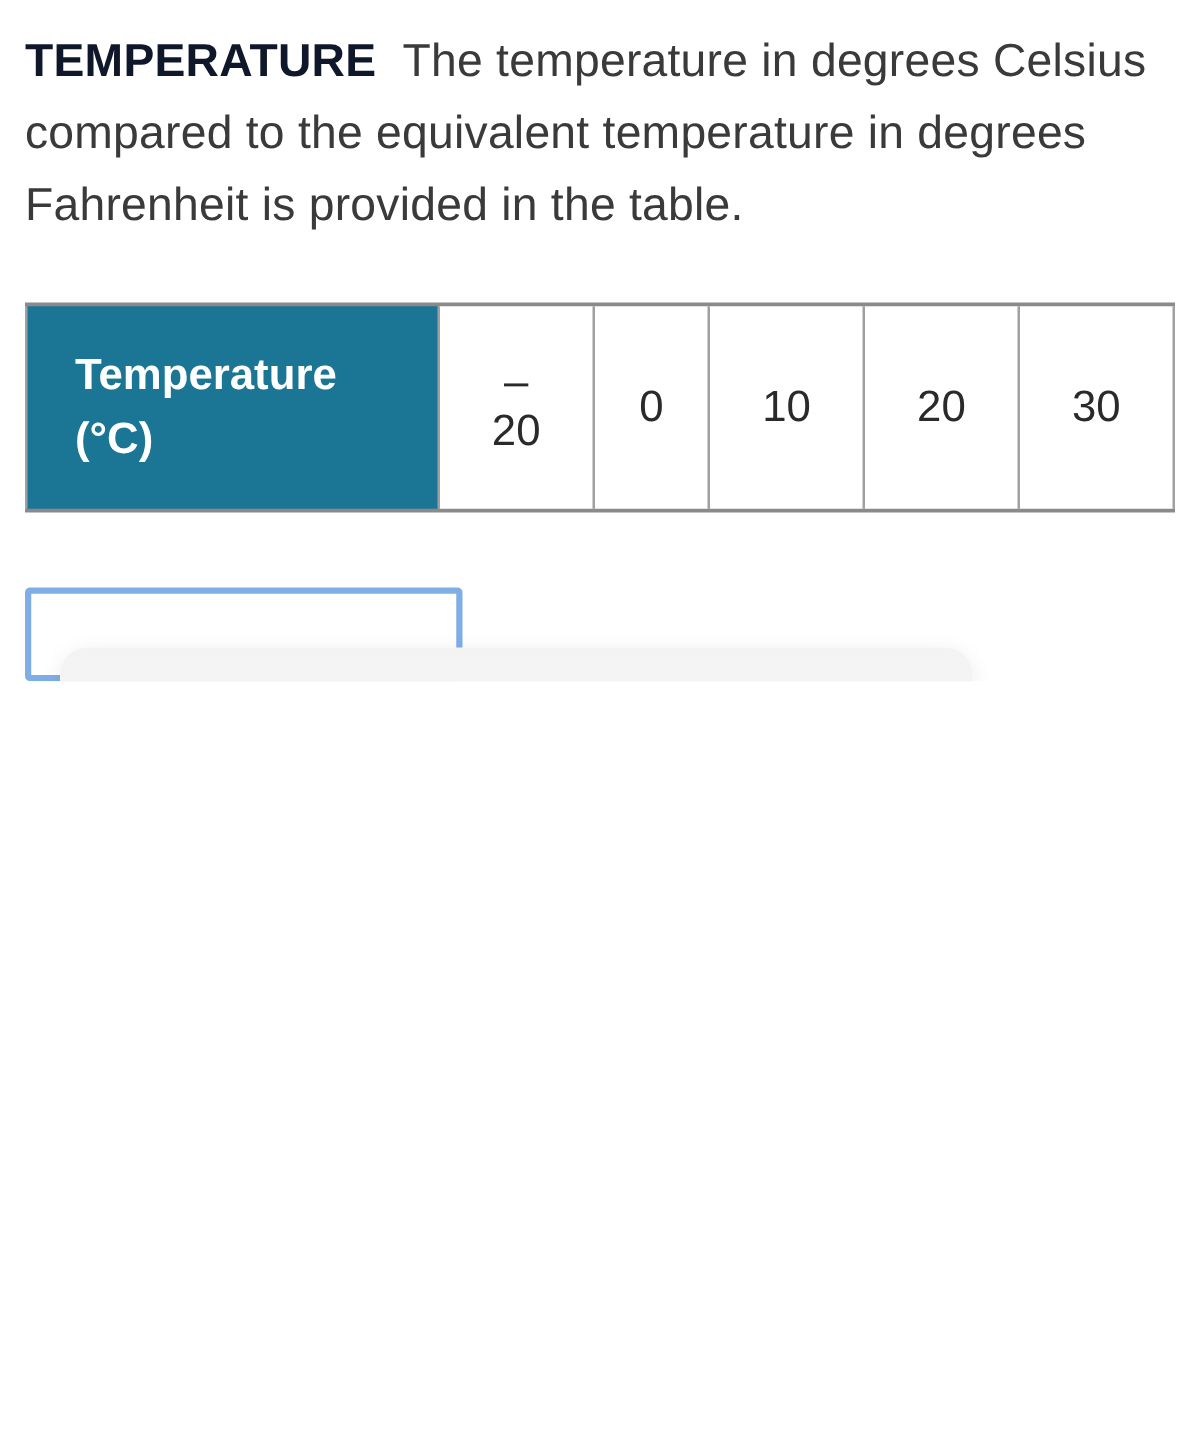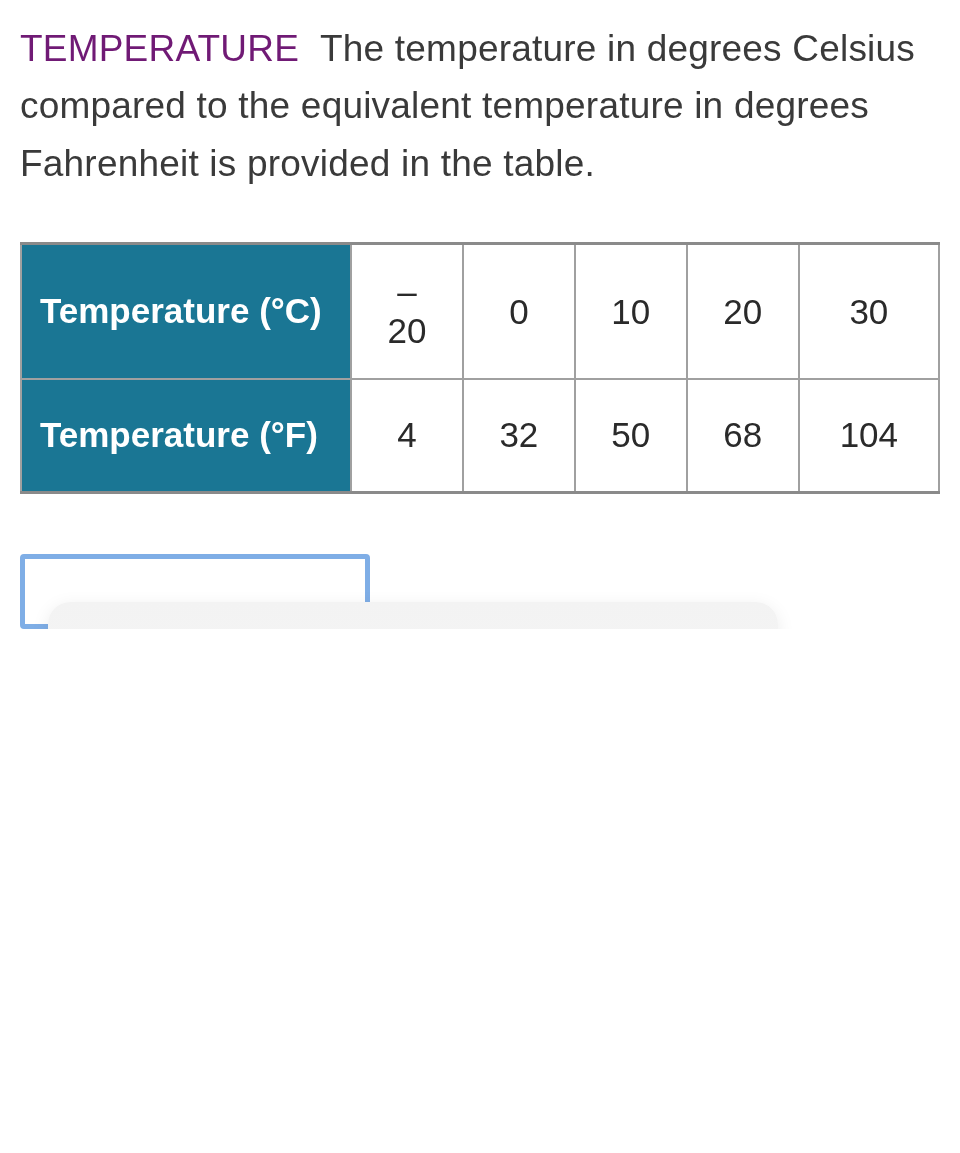--- a/index.html
+++ b/index.html
@@ -15,41 +15,41 @@
       width: 960px;
     }
     .prompt-text {
       font-size: 37px;
       line-height: 1.55;
       color: #3a3a3a;
       margin-bottom: 50px;
       letter-spacing: 0.2px;
     }
     .prompt-text .bold-label {
-      font-weight: 400;
-      color: #701a75;
+      font-weight: 700;
+      color: #0f172a;
     }
     table.temp-table {
       border-collapse: collapse;
       width: 100%;
     }
     table.temp-table td, table.temp-table th {
       border: 2px solid #a0a0a0;
       padding: 28px 18px;
       text-align: center;
       font-size: 35px;
       color: #2a2a2a;
       font-weight: 400;
     }
     table.temp-table th.row-header {
       background: #1a7694;
       color: #ffffff;
       font-weight: 600;
       text-align: left;
-      padding: 30px 18px;
+      padding: 30px 38px;
       width: 330px;
       line-height: 1.45;
       vertical-align: middle;
     }
     table.temp-table tr:first-child td,
     table.temp-table tr:first-child th {
       border-top: 3px solid #8a8a8a;
     }
     table.temp-table tr:last-child td,
     table.temp-table tr:last-child th {
@@ -113,28 +113,20 @@
     <th class="row-header">Temperature (°C)</th>
     <td class="neg-cell">
       <span class="neg">–</span>
       <span class="neg">20</span>
     </td>
     <td>0</td>
     <td>10</td>
     <td>20</td>
     <td>30</td>
   </tr>
-  <tr>
-    <th class="row-header">Temperature (°F)</th>
-    <td>4</td>
-    <td>32</td>
-    <td>50</td>
-    <td>68</td>
-    <td>104</td>
-  </tr>
 </tbody>
   </table>
 
 <div class="dropdown-area">
   <div class="dropdown-trigger"></div>
   <div class="dropdown-menu">
     <div class="dropdown-item">
       <span class="check-icon">✓</span>
       <span>Select Choice</span>
     </div>

